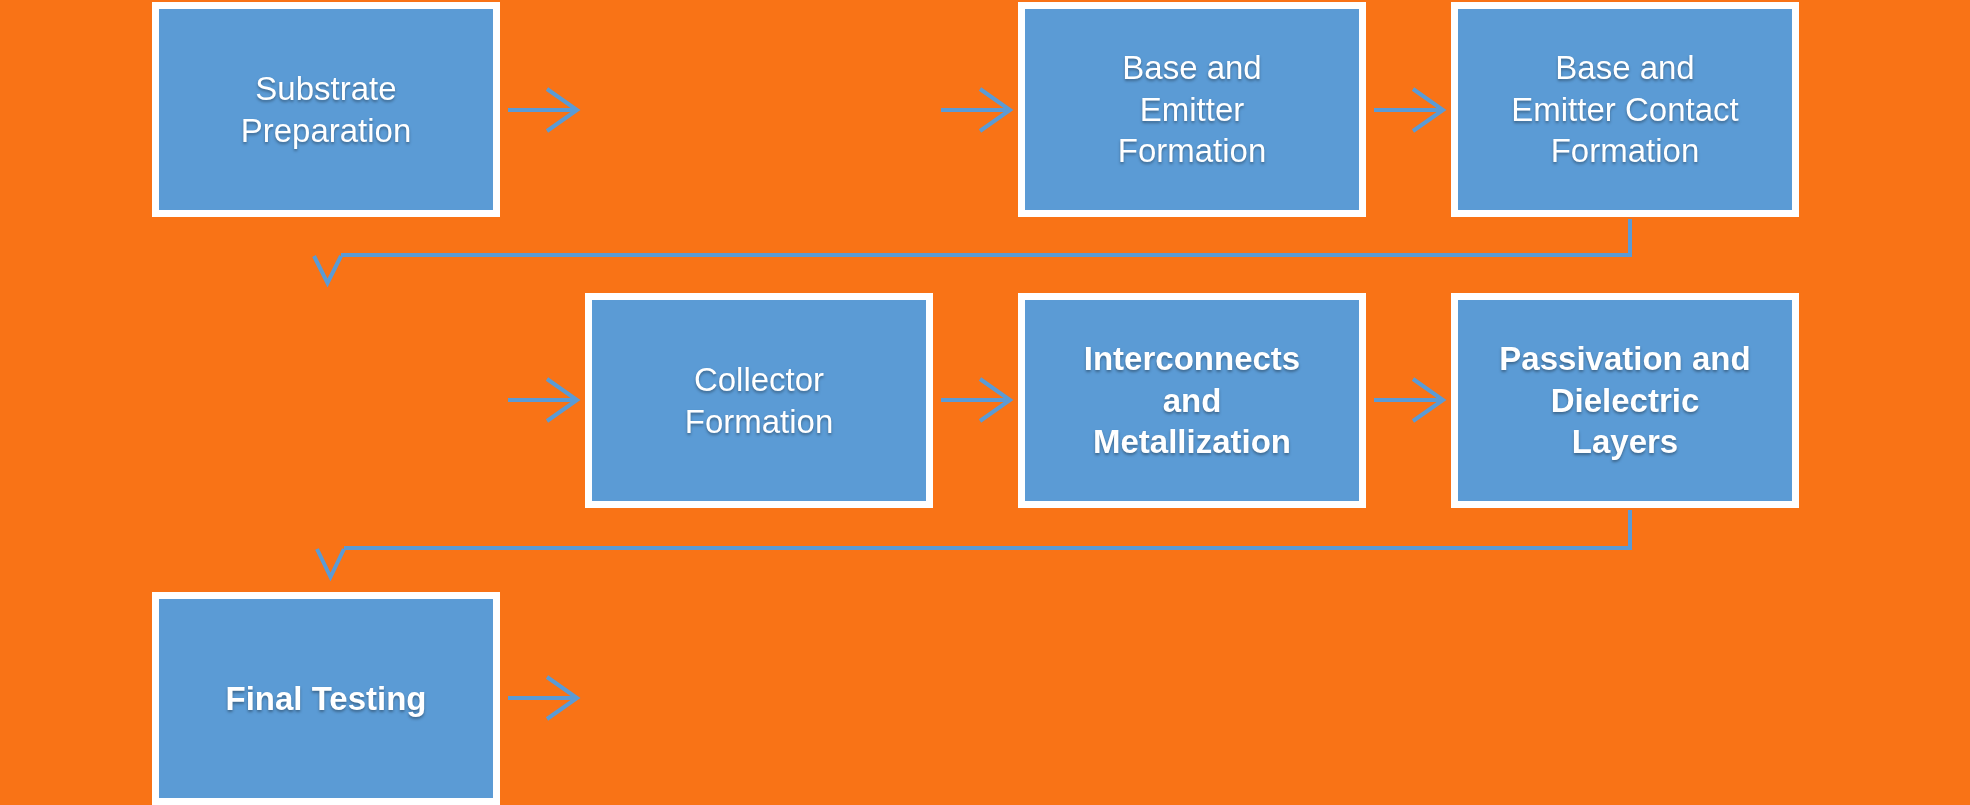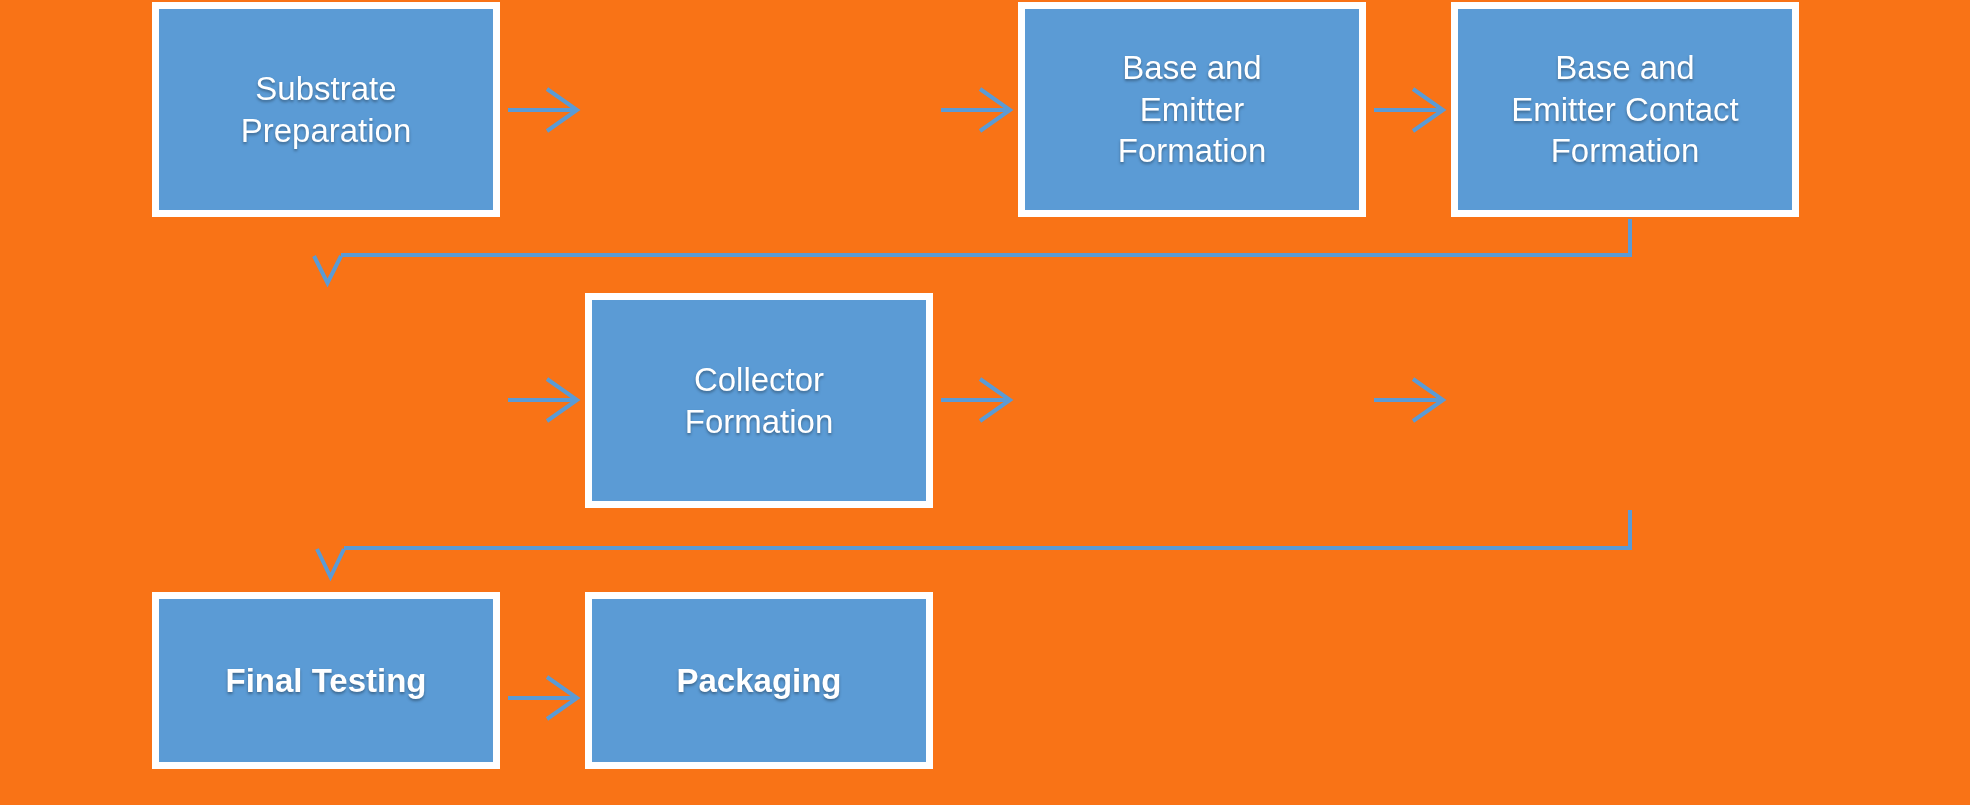--- a/index.html
+++ b/index.html
@@ -38,21 +38,21 @@
   .bold .box-label { font-weight: 700; }
 
   
   .c0 { left: 152px; }
   .c1 { left: 585px; }
   .c2 { left: 1018px; }
   .c3 { left: 1451px; }
   
   .r0 { top: 2px; }
   .r1 { top: 293px; }
-  .r2 { top: 592px; height: 177px; }
+  .r2 { top: 592px; height: 213px; }
 
   #connector-layer {
     position: absolute;
     left: 0;
     top: 0;
     width: 1970px;
     height: 805px;
     pointer-events: none;
   }
   .conn {
@@ -79,26 +79,33 @@
   <div class="flow-box r0 c3">
     <div class="box-label">Base and
 Emitter Contact
 Formation</div>
   </div>
 
   <div class="flow-box r1 c1">
     <div class="box-label">Collector
 Formation</div>
   </div>
+  <div class="flow-box r1 c2 bold">
+    <div class="box-label">Interconnects
+and
+Metallization</div>
+  </div>
+  <div class="flow-box r1 c3 bold">
+    <div class="box-label">Passivation and
+Dielectric
+Layers</div>
+  </div>
 
   <div class="flow-box r2 c0 bold">
     <div class="box-label">Final Testing</div>
-  </div>
-  <div class="flow-box r2 c1 bold">
-    <div class="box-label">Packaging</div>
   </div>
 
   <svg id="connector-layer" viewBox="0 0 1970 805" xmlns="http://www.w3.org/2000/svg">
 
     <g>
       <path class="conn arrow-line" d="M 508 110 H 574"></path>
       <path class="conn arrow-line" d="M 547 89 L 577 110 L 547 131"></path>
     </g>
     <g>
       <path class="conn arrow-line" d="M 941 110 H 1007"></path>

